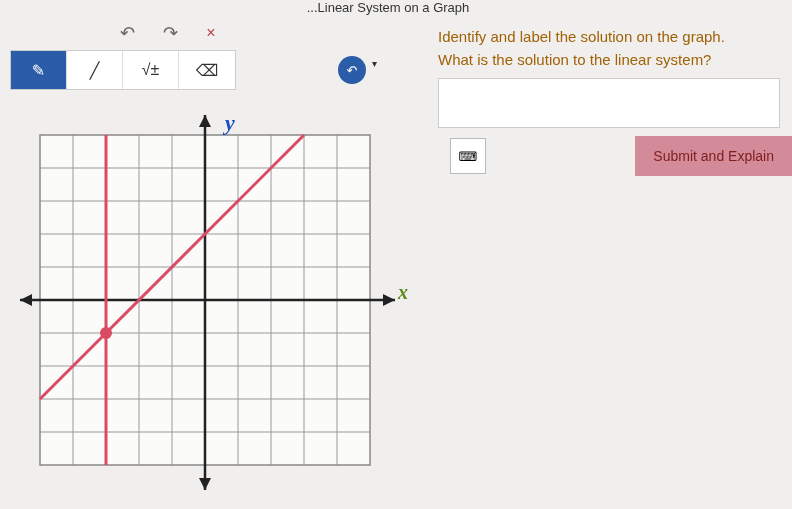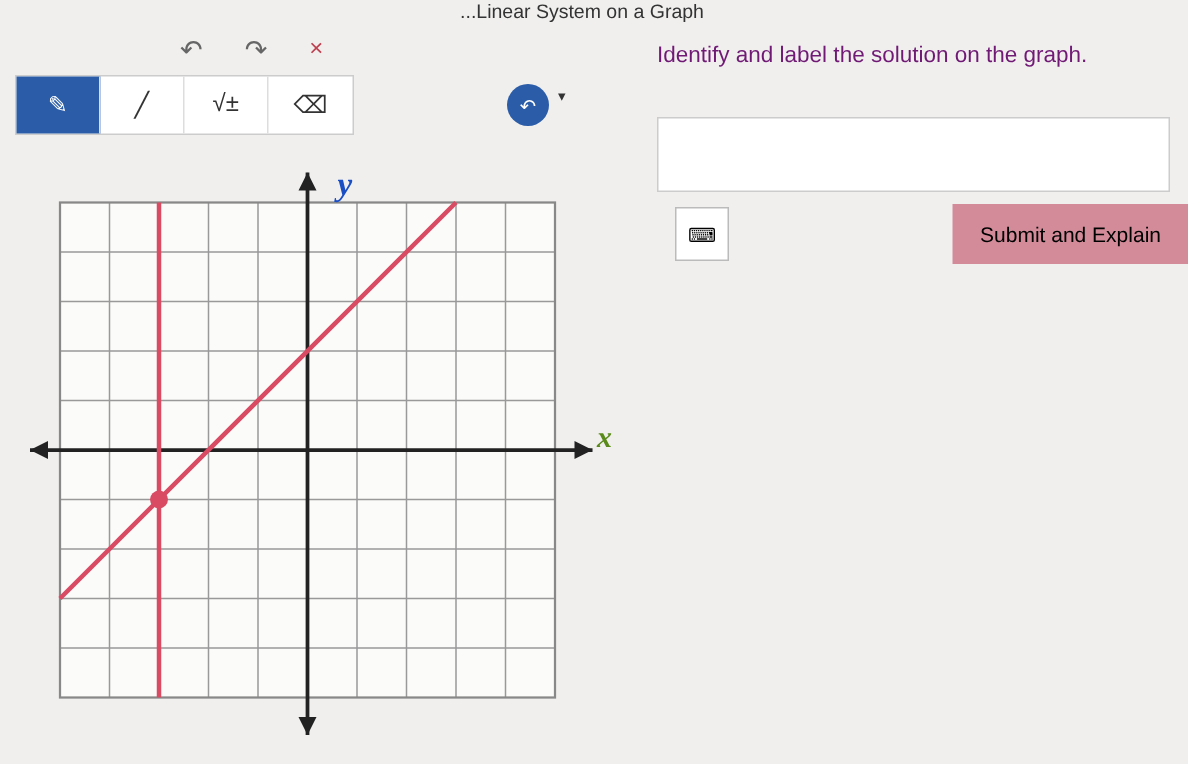--- a/index.html
+++ b/index.html
@@ -6,24 +6,24 @@
 body{font-family:Arial,sans-serif;background:#f0efee;width:792px;height:509px;position:relative;overflow:hidden}
 .top-crop{position:absolute;top:0;left:0;right:16px;height:15px;display:flex;align-items:flex-end;justify-content:center;color:#333;font-size:13px;overflow:hidden}
 .undo-row{position:absolute;top:22px;left:120px;display:flex;gap:28px;align-items:center;color:#666;font-size:18px}
 .undo-row .x{color:#c04050;font-size:16px;font-weight:300}
 .toolbar{position:absolute;top:50px;left:10px;display:flex;border:1px solid #ccc;background:#fff;height:40px}
 .tool{width:56px;display:flex;align-items:center;justify-content:center;font-size:16px;color:#333;border-right:1px solid #ddd;cursor:pointer}
 .tool:last-child{border-right:none}
 .tool.active{background:#2a5ca8;color:#fff}
 .tool-circle{position:absolute;top:56px;left:338px;width:28px;height:28px;border-radius:50%;background:#2a5ca8;color:#fff;display:flex;align-items:center;justify-content:center;font-size:13px;cursor:pointer}
 .tool-drop{position:absolute;top:58px;left:372px;font-size:10px;color:#333}
-.question{position:absolute;top:26px;left:438px;font-size:15px;color:#701a75;line-height:1.5}
+.question{position:absolute;top:26px;left:438px;font-size:15px;color:#a16207;line-height:1.5}
 .answer-box{position:absolute;top:78px;left:438px;right:12px;height:50px;border:1px solid #ccc;background:#fff}
 .kb-btn{position:absolute;top:138px;left:450px;width:36px;height:36px;border:1px solid #bbb;background:#fff;display:flex;align-items:center;justify-content:center;cursor:pointer;font-size:13px}
-.submit{position:absolute;top:136px;right:0;height:40px;padding:0 18px;background:#d38b9a;color:#000000;display:flex;align-items:center;font-size:14px;cursor:pointer;border:none}
+.submit{position:absolute;top:136px;right:0;height:40px;padding:0 18px;background:#d38b9a;color:#7f1d1d;display:flex;align-items:center;font-size:14px;cursor:pointer;border:none}
 .graph-wrap{position:absolute;top:105px;left:10px;width:395px;height:395px}
 .y-label{position:absolute;top:110px;left:225px;font-family:'Comic Sans MS',cursive;font-size:22px;color:#1a4ec4;font-weight:bold;font-style:italic}
 .x-label{position:absolute;top:281px;left:398px;font-family:'Comic Sans MS',cursive;font-size:20px;color:#5a8a1a;font-weight:bold;font-style:italic}
 svg{display:block}
 </style>
 </head>
 <body>
 
 <div class="top-crop">...Linear System on a Graph</div>
 
@@ -38,20 +38,21 @@
   <div class="tool">╱</div>
   <div class="tool">√±</div>
   <div class="tool">⌫</div>
 </div>
 
 <div class="tool-circle">↶</div>
 <div class="tool-drop">▾</div>
 
 <div class="question">
   <div>Identify and label the solution on the graph.</div>
+  <div>What is the solution to the linear system?</div>
 </div>
 
 <div class="answer-box"></div>
 
 <div class="kb-btn">⌨</div>
 
 <button class="submit">Submit and Explain</button>
 
 <div class="graph-wrap">
 <svg width="395" height="395" viewBox="0 0 395 395">

